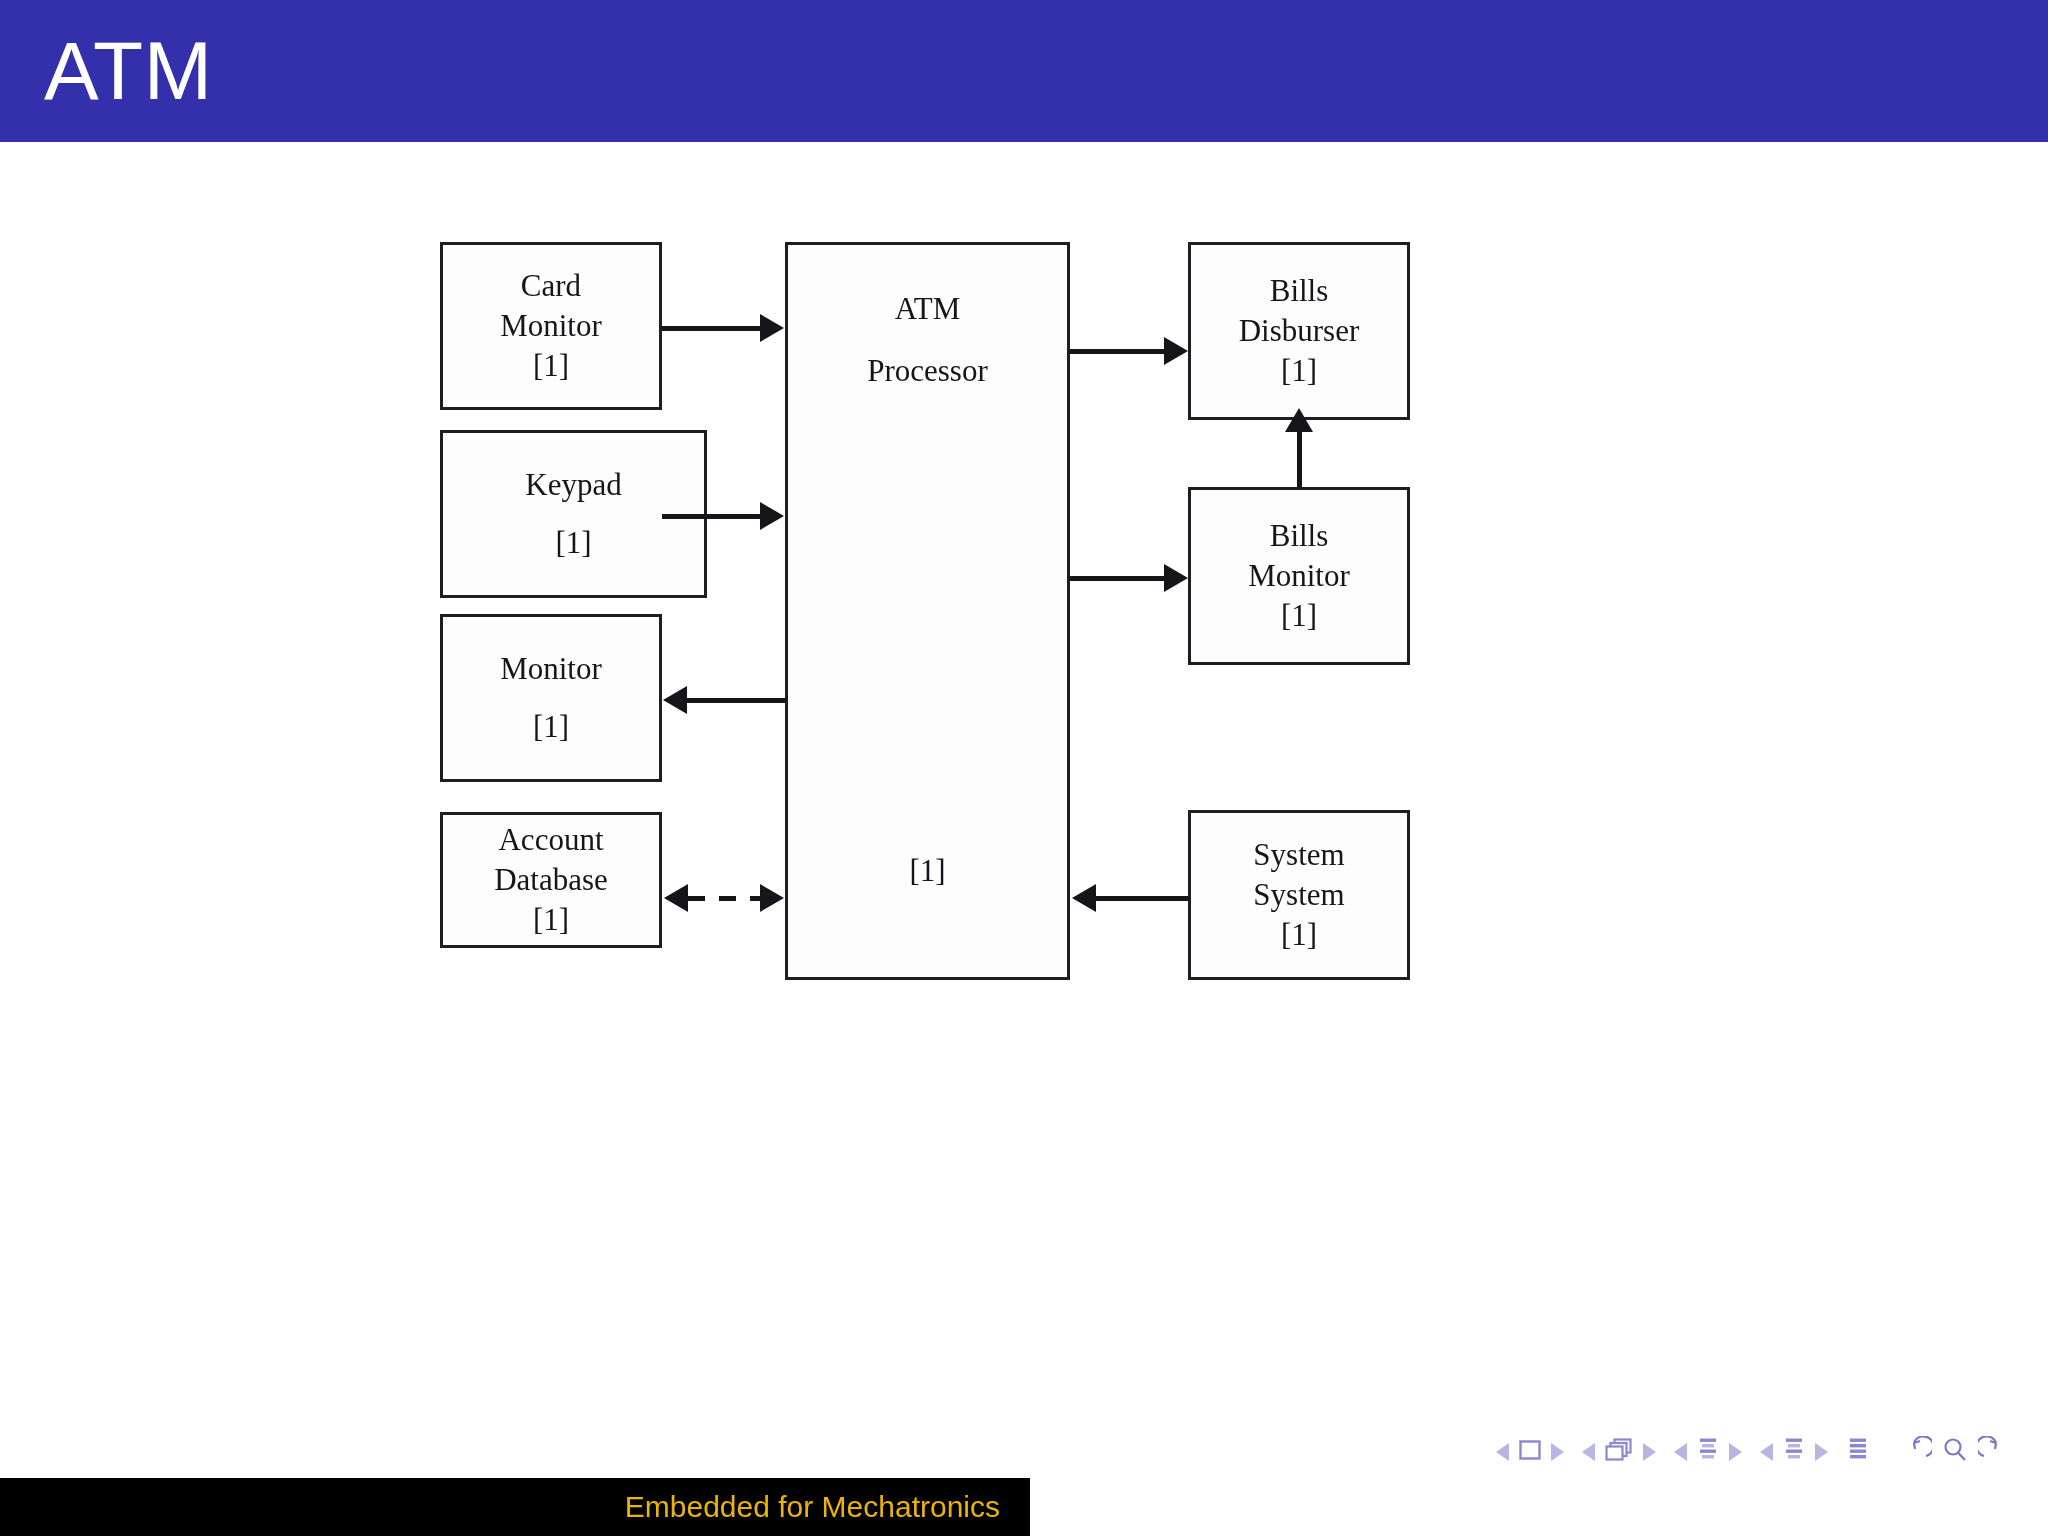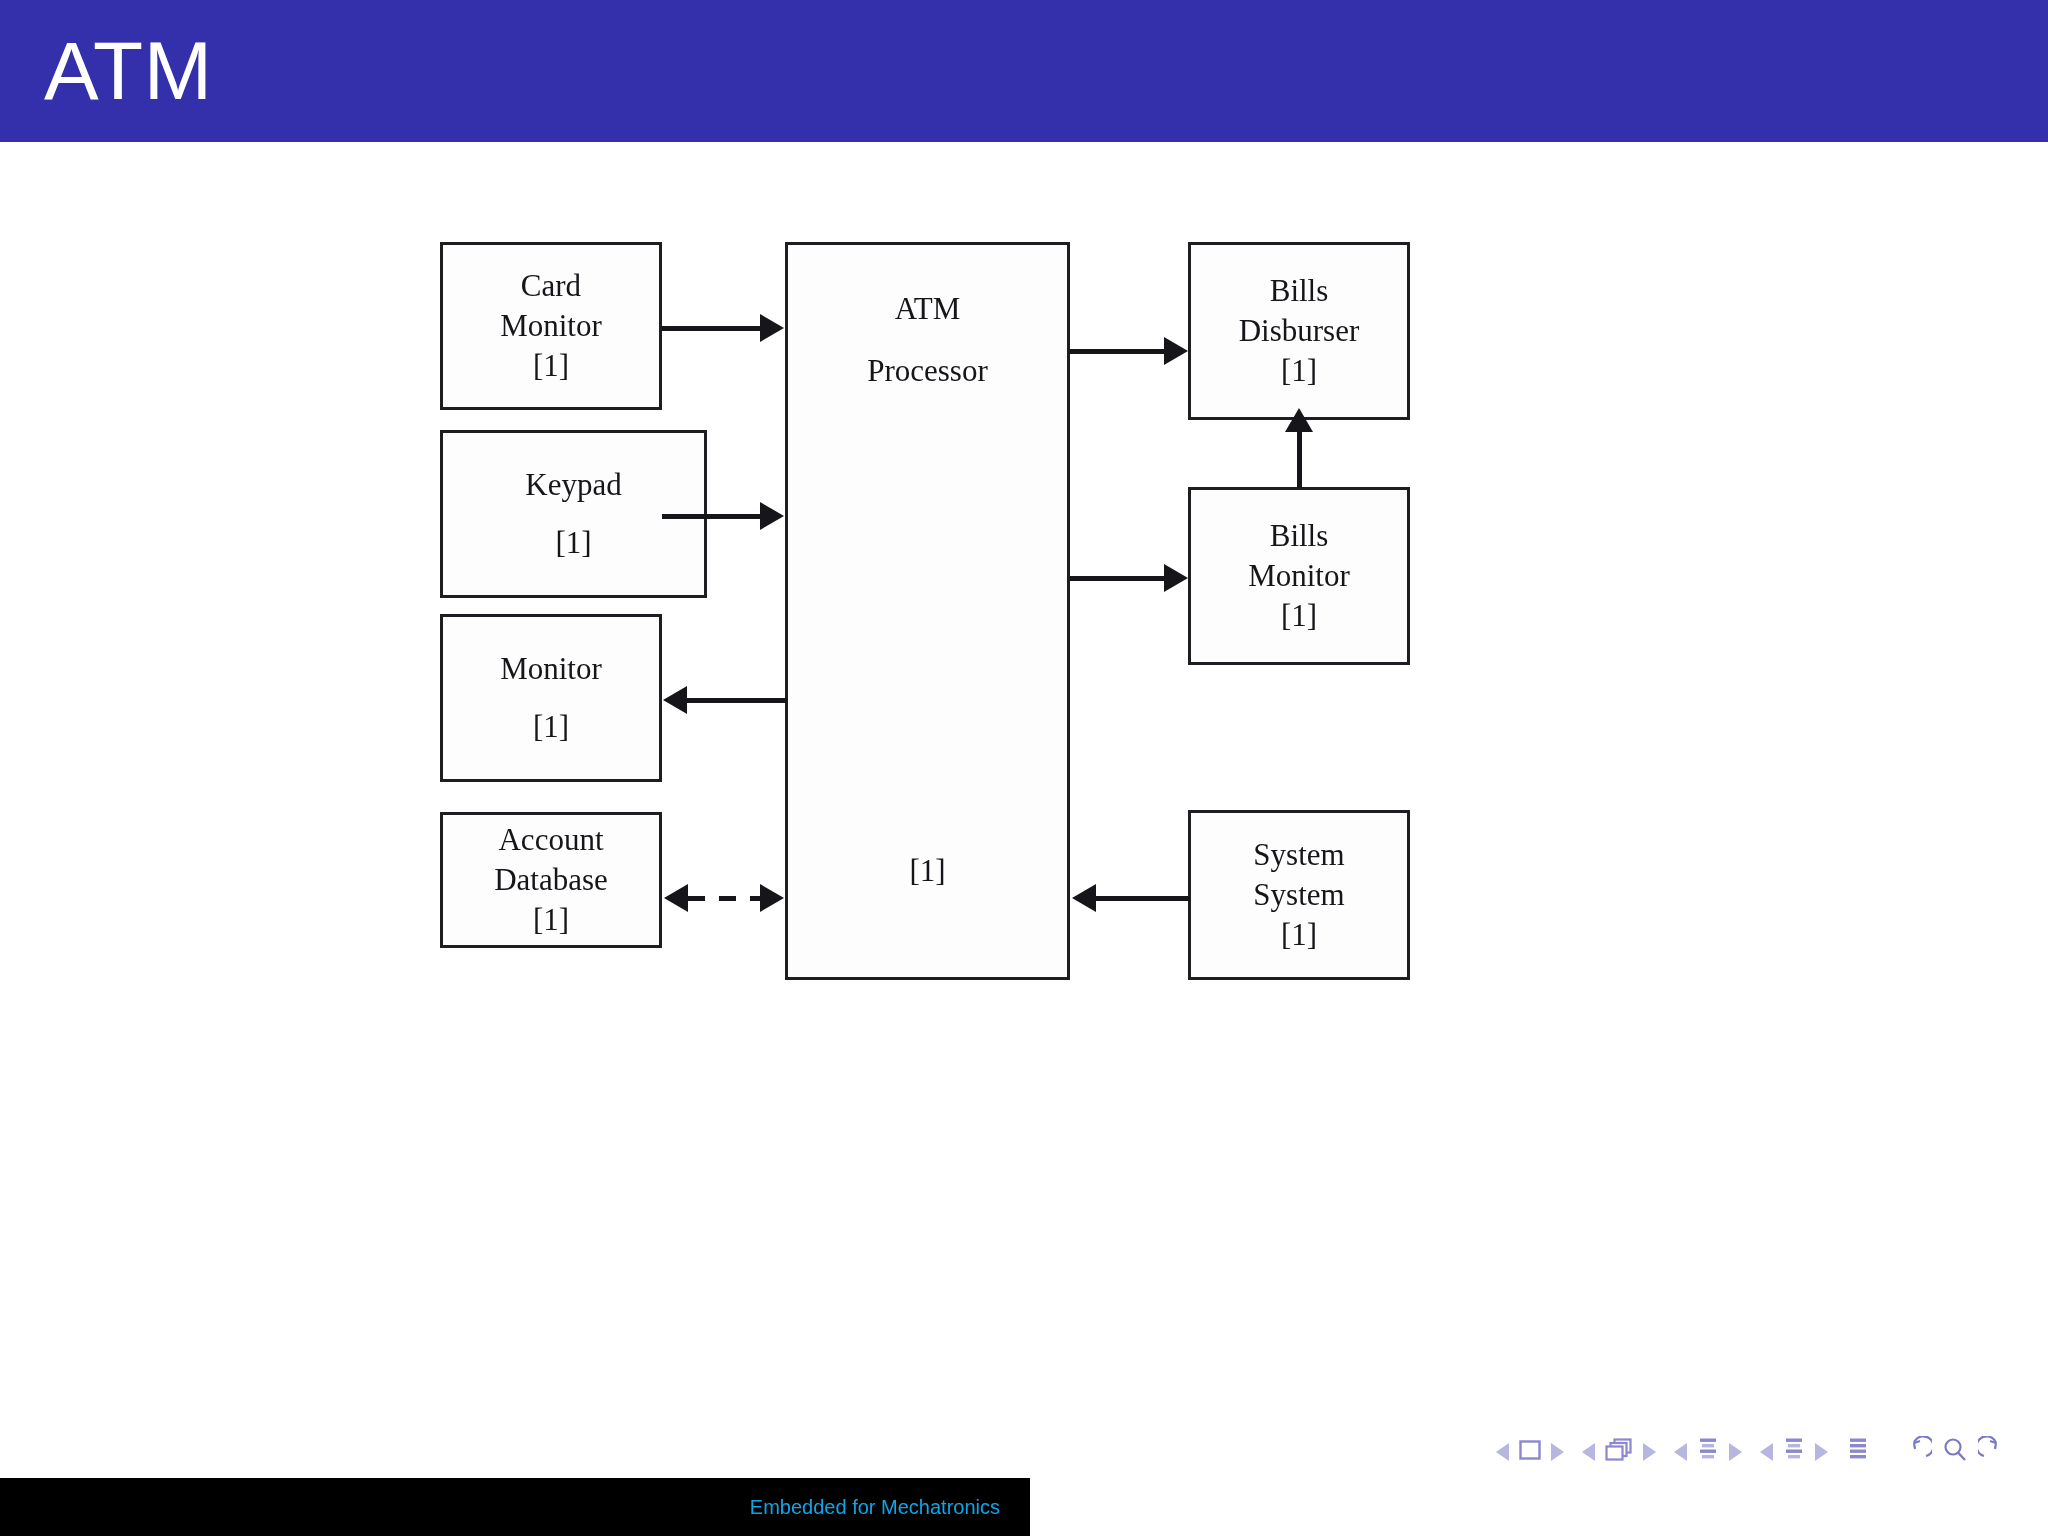--- a/index.html
+++ b/index.html
@@ -179,22 +179,22 @@
     width: 1018px;
     height: 58px;
     background: #3430ac;
   }
   #footer-title {
     position: absolute;
     right: 30px;
     top: 0;
     height: 58px;
     line-height: 58px;
-    color: #0ea5e9;
-    font-size: 20px;
+    color: #eab308;
+    font-size: 30px;
     font-family: "Liberation Sans", sans-serif;
     white-space: nowrap;
   }
   #footer-unit {
     position: absolute;
     left: 50px;
     top: 0;
     height: 58px;
     line-height: 58px;
     color: #ffffff;

